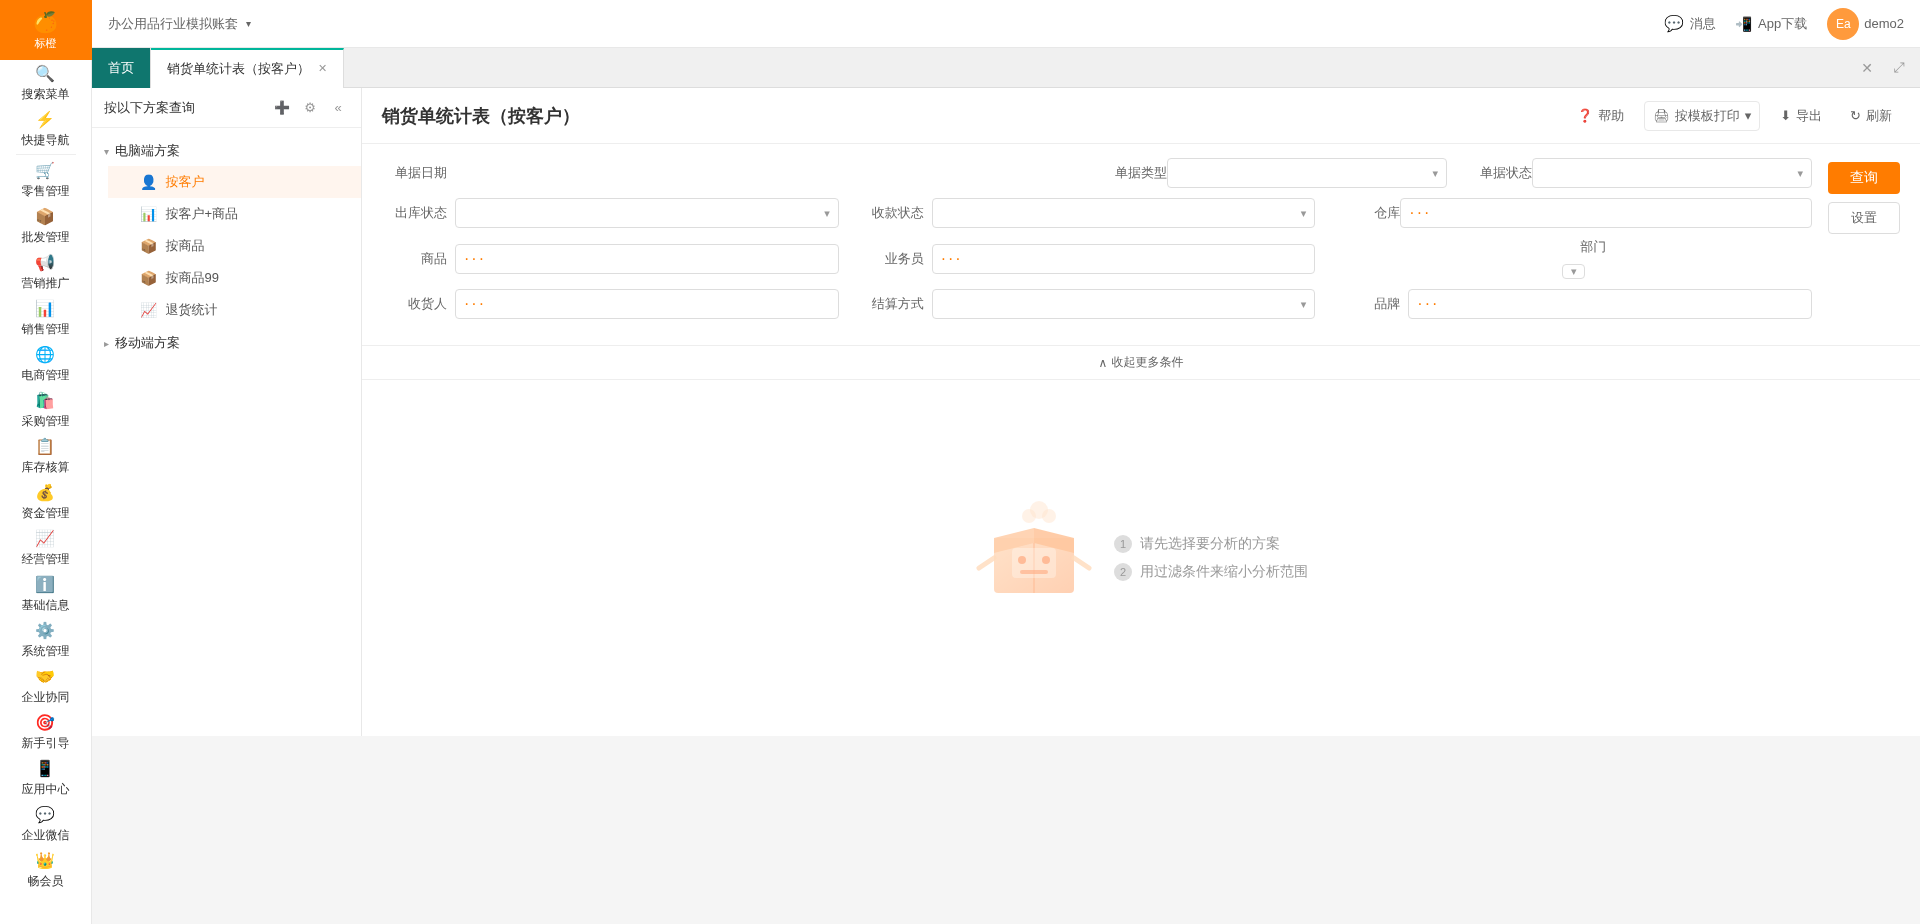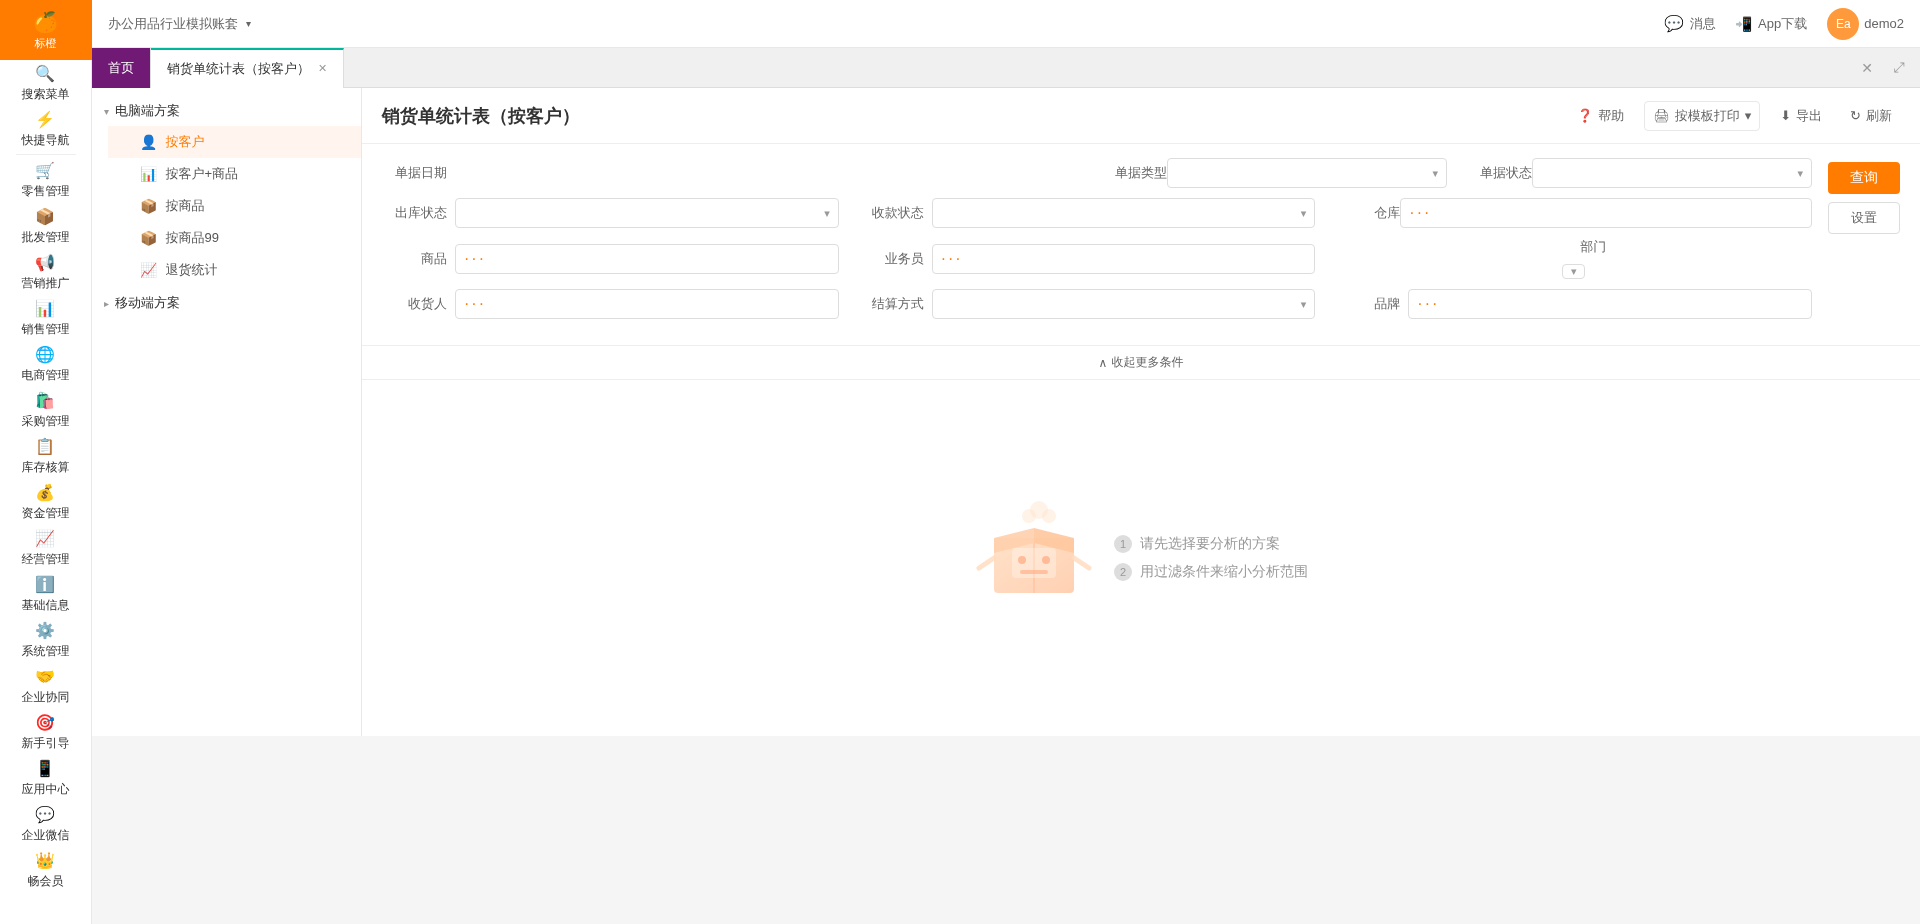--- a/index.html
+++ b/index.html
@@ -115,21 +115,21 @@
       font-size: 13px;
       color: #666;
       border-right: 1px solid #ddd;
       gap: 8px;
     }
     .tab.active {
       background: #fff;
       color: #333;
       border-top: 2px solid #00b69b;
     }
-    .tab.home { background: #701a75; color: #fff; }
+    .tab.home { background: #0f766e; color: #fff; }
     .tab-close { font-size: 11px; color: #999; cursor: pointer; }
     .window-controls {
       margin-left: auto;
       display: flex;
       align-items: center;
       padding-right: 8px;
       gap: 6px;
     }
     .win-btn {
       width: 26px;
@@ -514,20 +514,28 @@
     </div>
     <div class="window-controls">
       <div class="win-btn">✕</div>
       <div class="win-btn">⤢</div>
     </div>
   </div>
 
   <div class="content-area">
 
     <div class="scheme-panel">
+      <div class="scheme-header">
+        <span>按以下方案查询</span>
+        <div class="scheme-header-icons">
+          <div class="icon-btn">➕</div>
+          <div class="icon-btn">⚙</div>
+          <div class="icon-btn">«</div>
+        </div>
+      </div>
       <div class="scheme-tree">
 
         <div class="tree-group">
           <div class="tree-group-header">
             <span class="tree-arrow">▾</span>
             <span>电脑端方案</span>
           </div>
           <div class="tree-sub-group">
             <div class="tree-item active">
               <span class="item-icon">👤</span>

